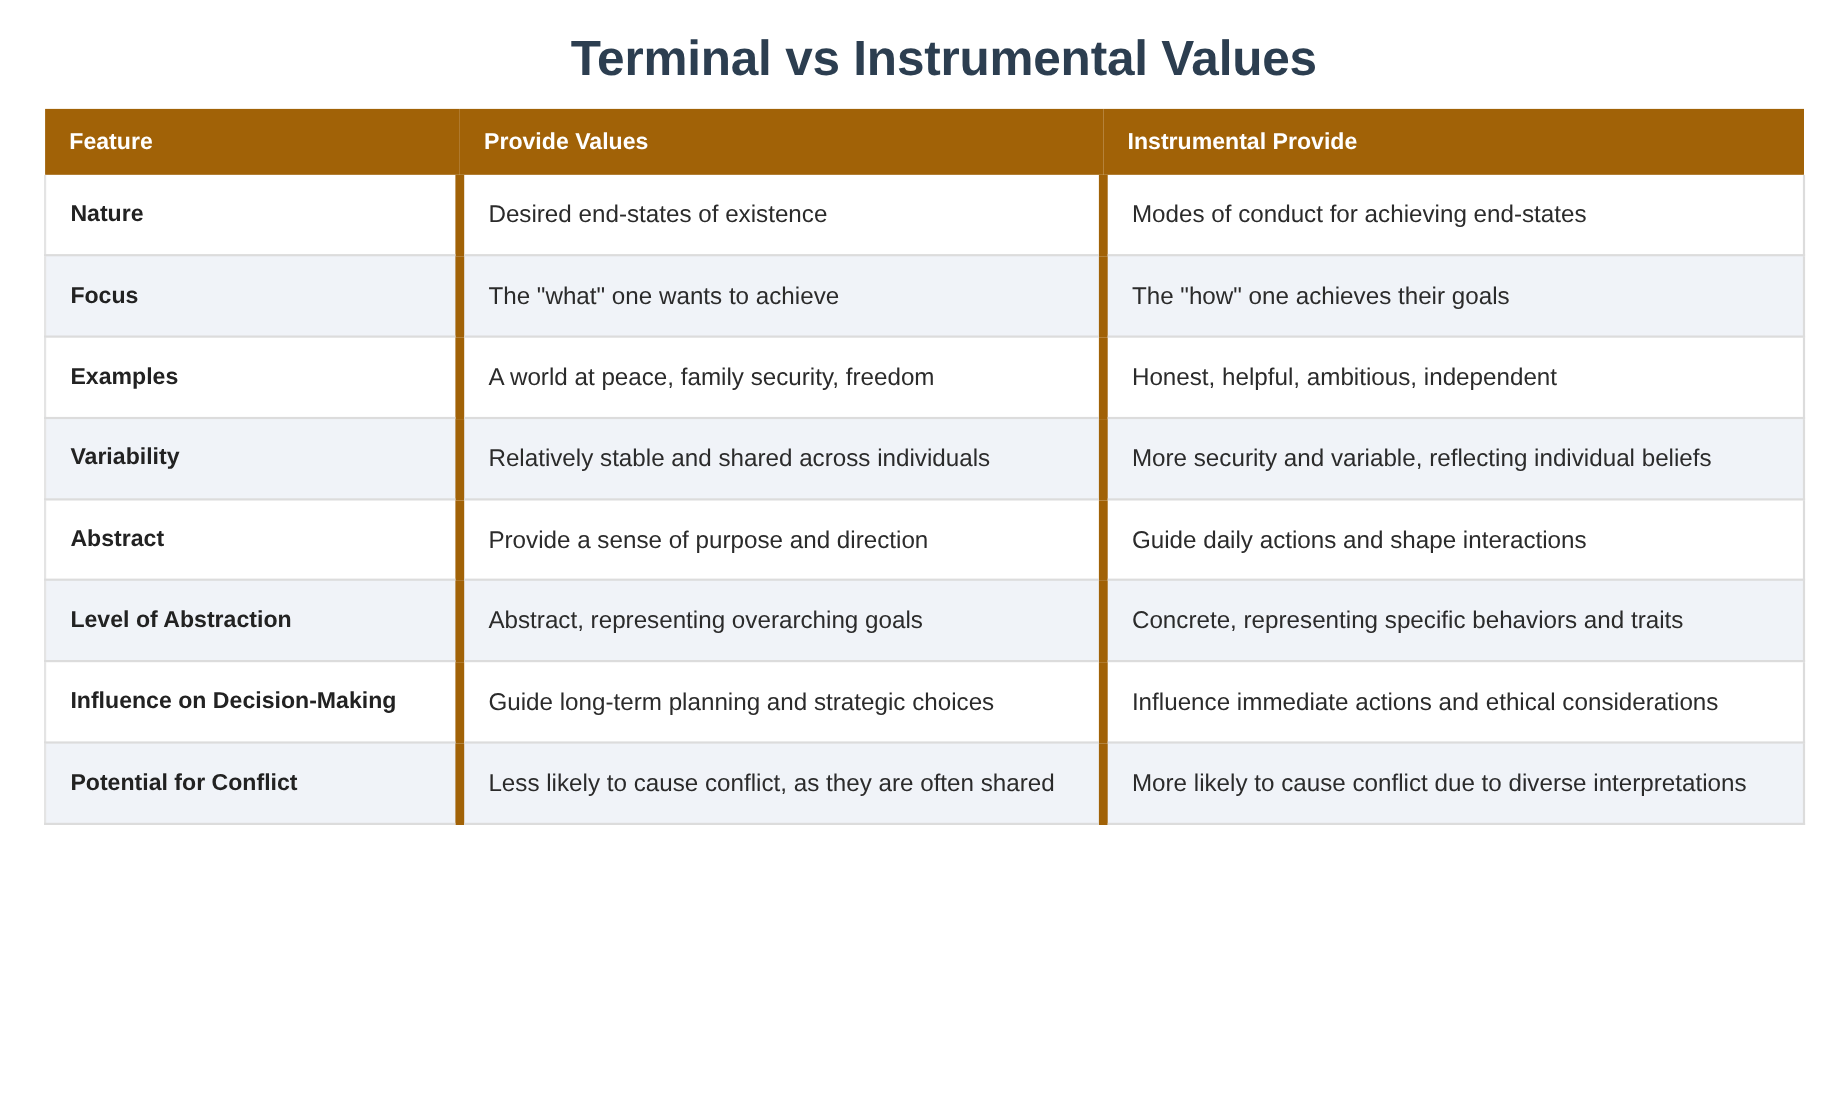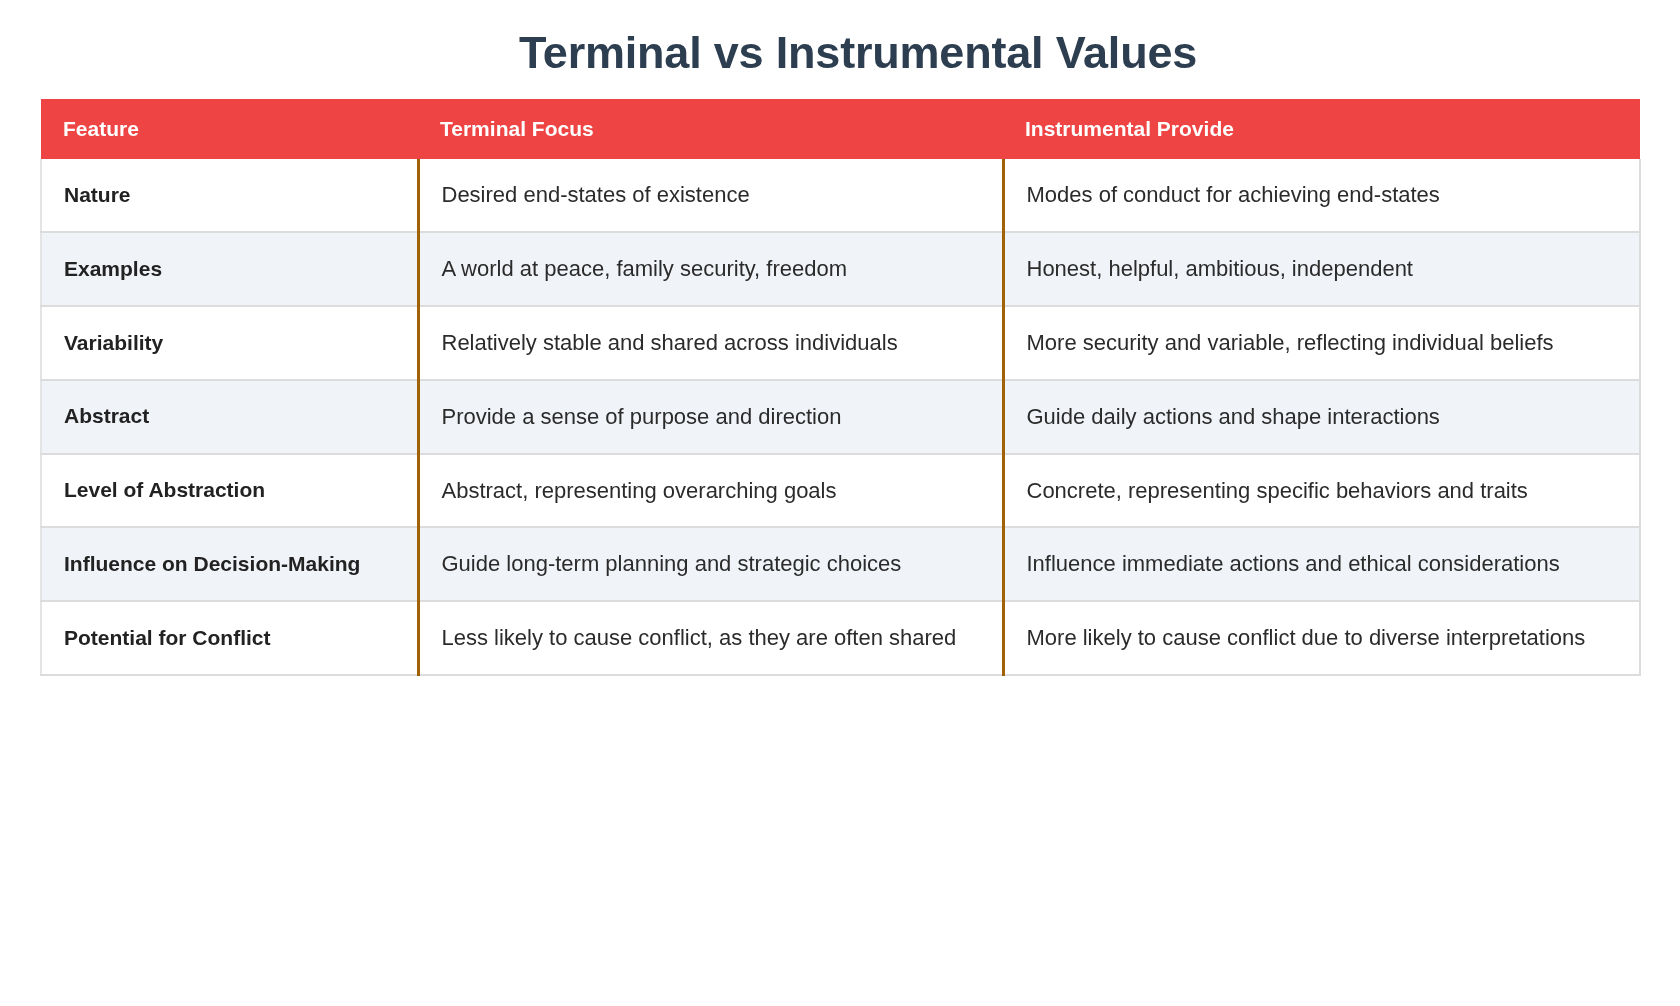--- a/index.html
+++ b/index.html
@@ -41,41 +41,41 @@
     border-collapse: collapse;
     width: 1599px;
     table-layout: fixed;
     background: #ffffff;
   }
   table.compare col.c1 { width: 377px; }
   table.compare col.c2 { width: 585px; }
   table.compare col.c3 { width: 637px; }
 
   table.compare thead th {
-    background: #ef4444;
+    background: #a16207;
     color: #ffffff;
     font-size: 21px;
     font-weight: bold;
     text-align: left;
     padding: 18px 20px;
     height: 44px;
     vertical-align: middle;
     border: none;
     box-sizing: border-box;
   }
   table.compare thead th.h1 { padding-left: 22px; }
   table.compare thead th.h2 { padding-left: 22px; }
   table.compare thead th.h3 { padding-left: 22px; }
 
   table.compare tbody td {
     font-size: 22px;
     color: #2b2b2b;
     padding: 20px 22px;
     vertical-align: middle;
-    border-right: 3px solid #a16207;
+    border-right: 8px solid #a16207;
     border-bottom: 2px solid #dcdcdc;
     line-height: 1.45;
     box-sizing: border-box;
   }
   table.compare tbody td.feature {
     font-weight: bold;
     color: #222222;
     font-size: 21px;
   }
   table.compare tbody td:last-child {
@@ -101,29 +101,34 @@
   <div class="table-wrap">
     <table class="compare">
       <colgroup>
         <col class="c1">
         <col class="c2">
         <col class="c3">
       </colgroup>
       <thead>
         <tr>
           <th class="h1">Feature</th>
-          <th class="h2">Terminal Focus</th>
+          <th class="h2">Provide Values</th>
           <th class="h3">Instrumental Provide</th>
         </tr>
       </thead>
       <tbody>
         <tr>
           <td class="feature">Nature</td>
           <td>Desired end-states of existence</td>
           <td>Modes of conduct for achieving end-states</td>
+        </tr>
+        <tr>
+          <td class="feature">Focus</td>
+          <td>The "what" one wants to achieve</td>
+          <td>The "how" one achieves their goals</td>
         </tr>
         <tr>
           <td class="feature">Examples</td>
           <td>A world at peace, family security, freedom</td>
           <td>Honest, helpful, ambitious, independent</td>
         </tr>
         <tr>
           <td class="feature">Variability</td>
           <td>Relatively stable and shared across individuals</td>
           <td>More security and variable, reflecting individual beliefs</td>

